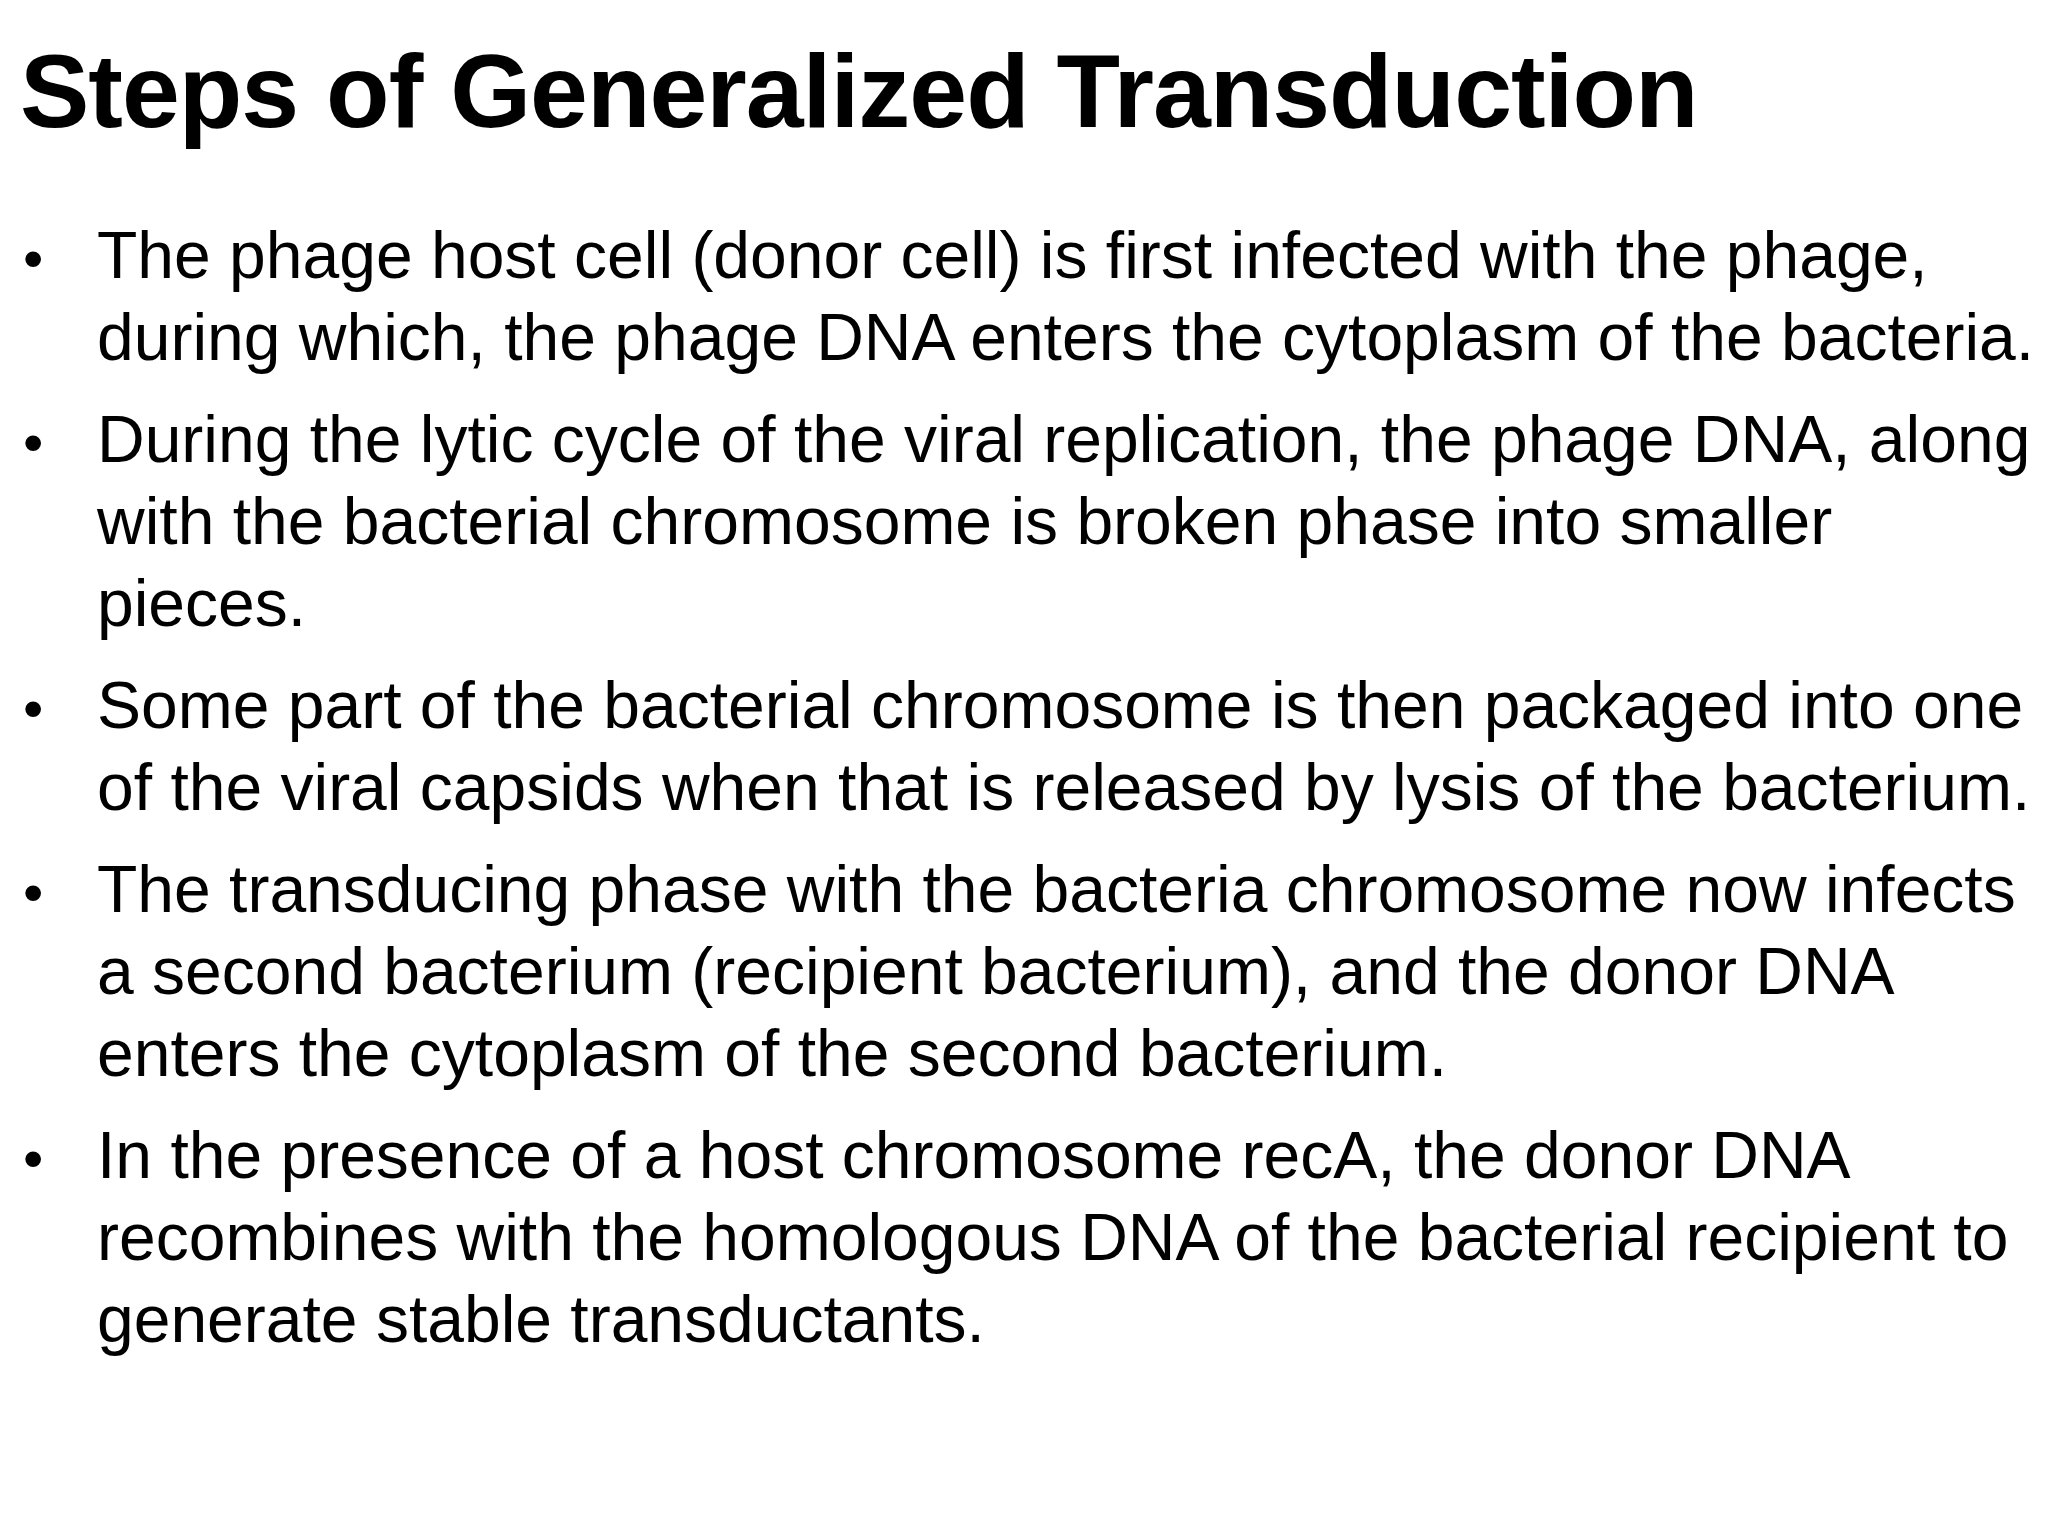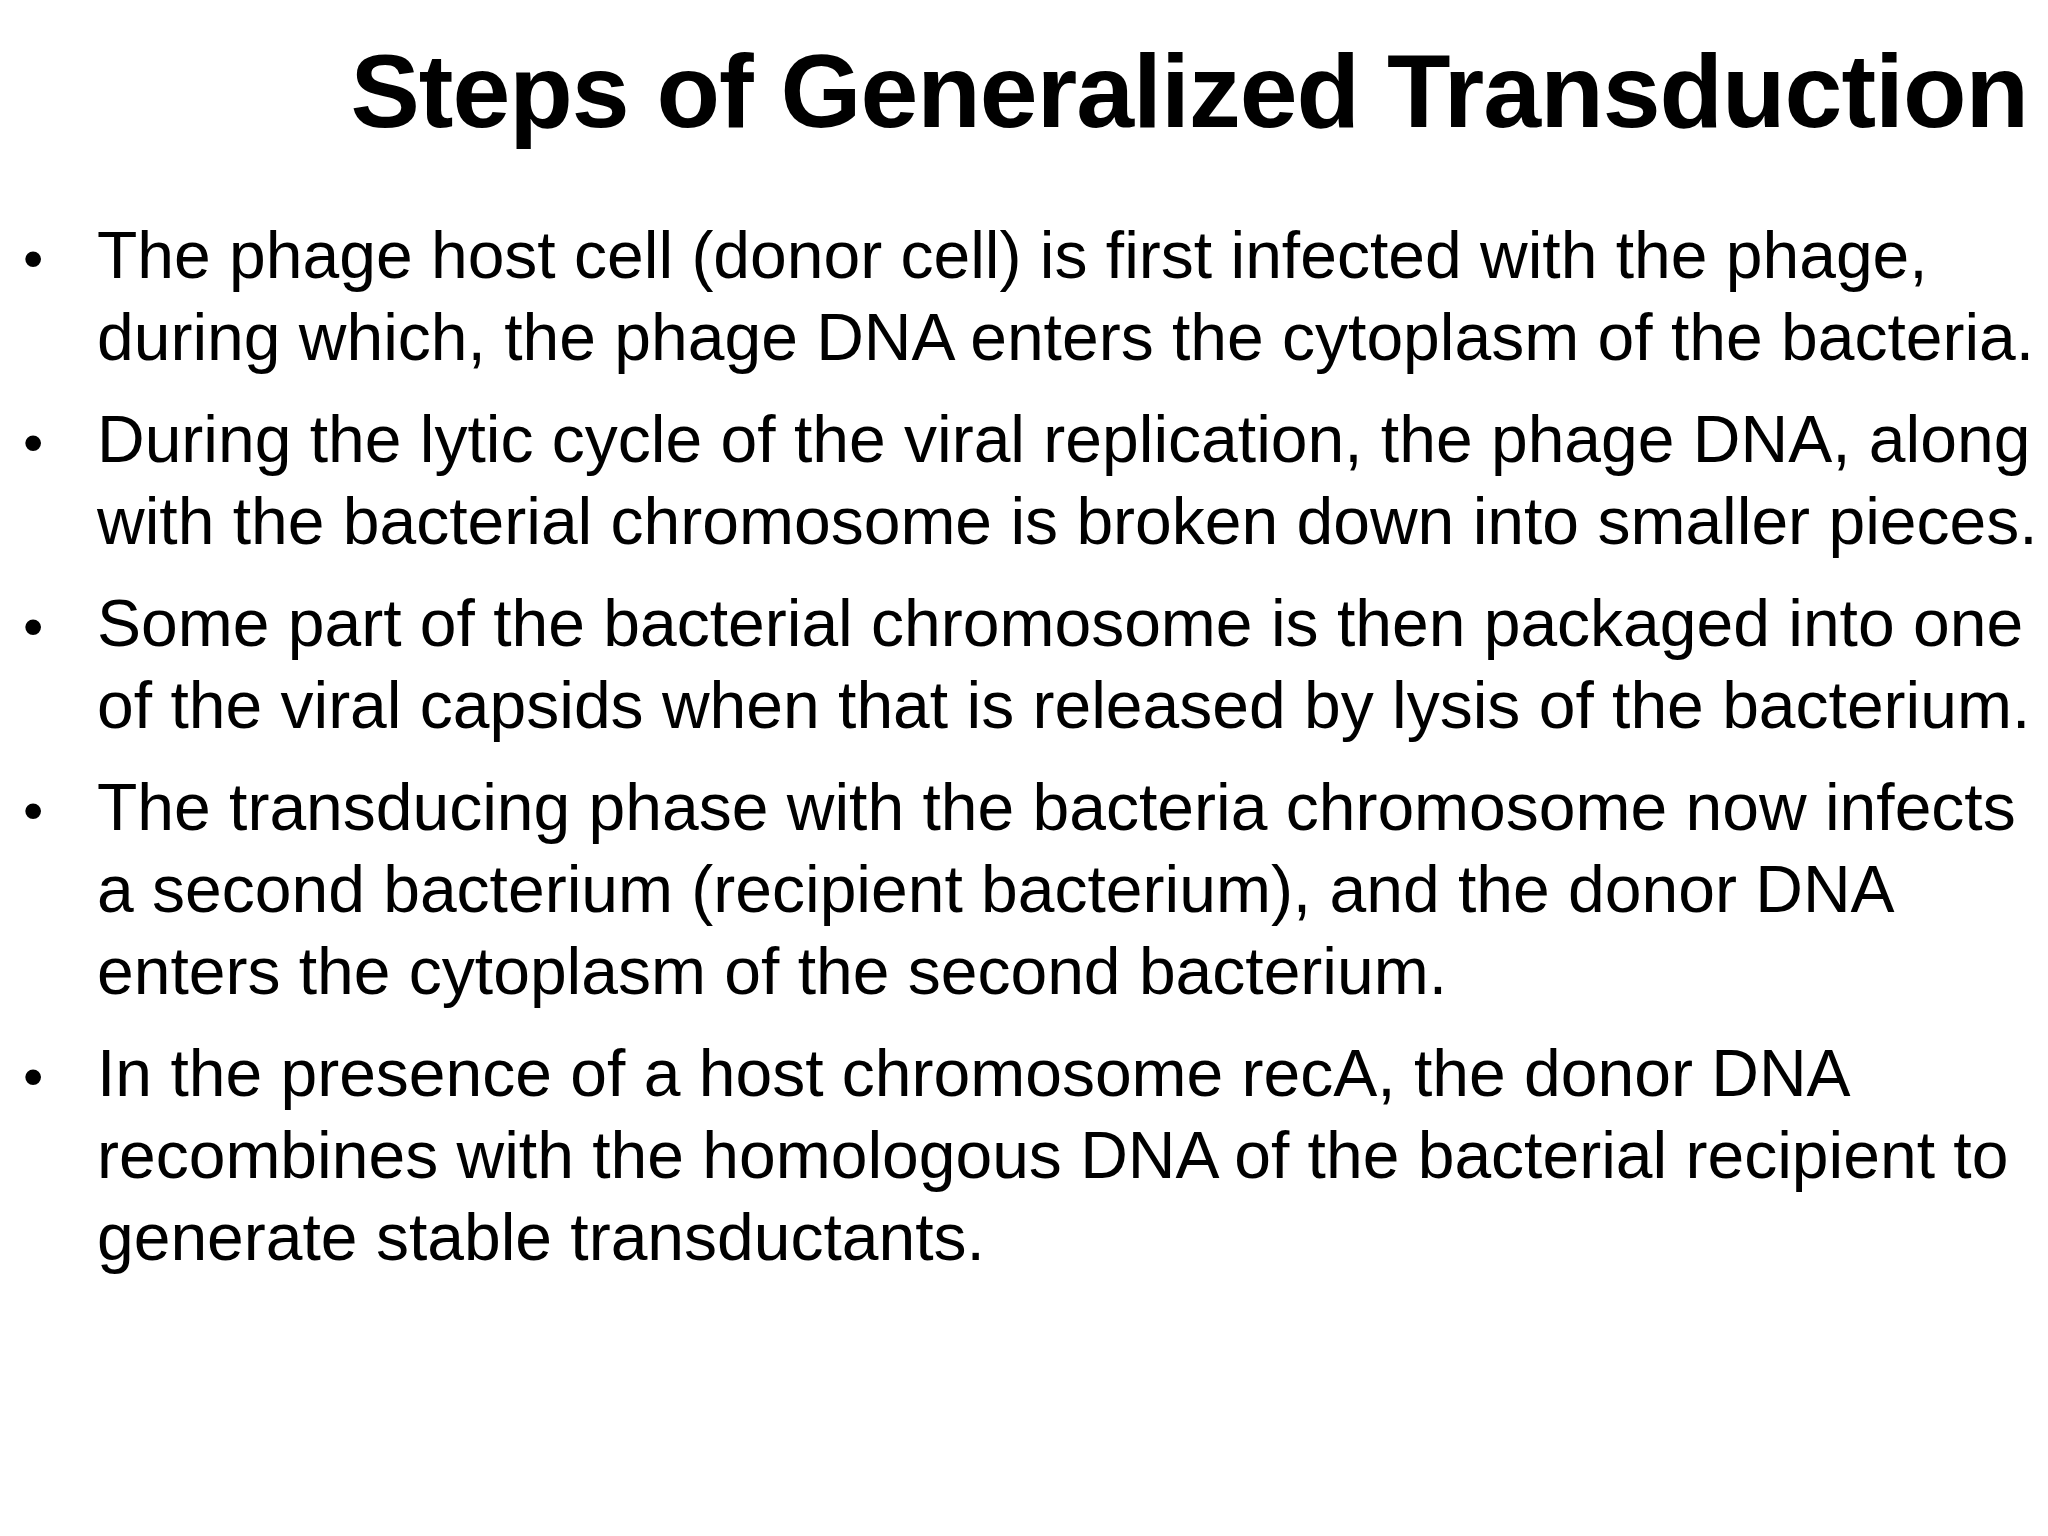--- a/index.html
+++ b/index.html
@@ -17,21 +17,21 @@
   .slide {
     width: 2048px;
     height: 1536px;
     position: relative;
   }
   .slide-title {
     margin: 34px 20px 0 20px;
     font-size: 104px;
     line-height: 114px;
     font-weight: bold;
-    text-align: right;
+    text-align: left;
     letter-spacing: -1px;
     white-space: nowrap;
   }
   .bullet-list {
     list-style: none;
     margin: 66px 0 0 0;
     padding: 0 4px 0 0;
   }
   .bullet-item {
     display: flex;
@@ -64,21 +64,21 @@
 
   <ul class="bullet-list">
 
     <li class="bullet-item">
       <span class="bullet-marker">•</span>
       <span class="bullet-text">The phage host cell (donor cell) is first infected with the phage, during which, the phage DNA enters the cytoplasm of the bacteria.</span>
     </li>
 
     <li class="bullet-item">
       <span class="bullet-marker">•</span>
-      <span class="bullet-text">During the lytic cycle of the viral replication, the phage DNA, along with the bacterial chromosome is broken down into smaller pieces.</span>
+      <span class="bullet-text">During the lytic cycle of the viral replication, the phage DNA, along with the bacterial chromosome is broken phase into smaller pieces.</span>
     </li>
 
     <li class="bullet-item">
       <span class="bullet-marker">•</span>
       <span class="bullet-text">Some part of the bacterial chromosome is then packaged into one of the viral capsids when that is released by lysis of the bacterium.</span>
     </li>
 
     <li class="bullet-item">
       <span class="bullet-marker">•</span>
       <span class="bullet-text">The transducing phase with the bacteria chromosome now infects a second bacterium (recipient bacterium), and the donor DNA enters the cytoplasm of the second bacterium.</span>

